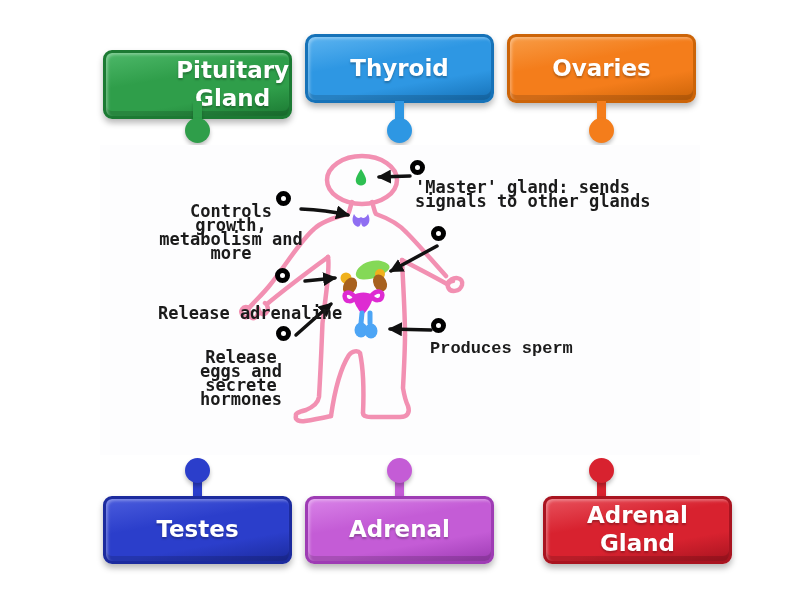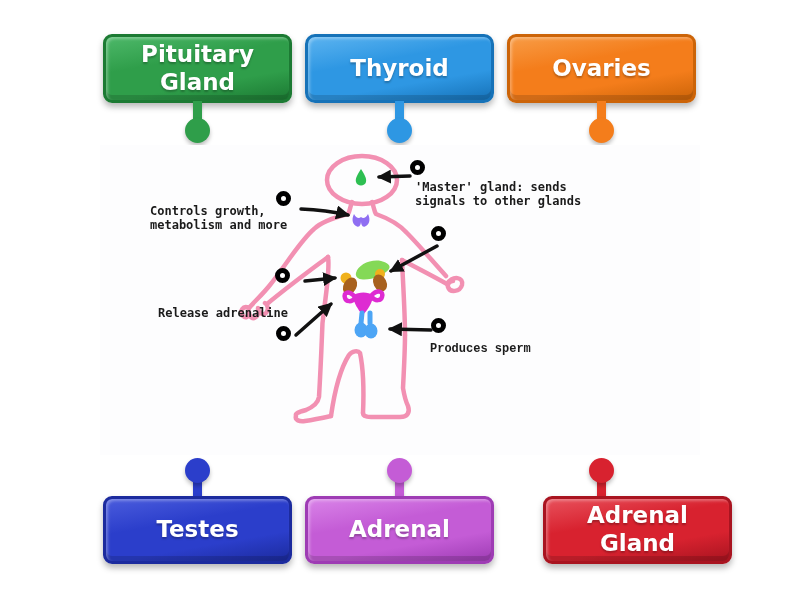--- a/index.html
+++ b/index.html
@@ -27,30 +27,30 @@
           background:var(--main); box-shadow:0 3px 4px rgba(0,0,0,.25); }
 
   
   .diagram { position:absolute; left:100px; top:145px; width:600px; height:310px; background:#fdfdfe; }
   .diagram svg { position:absolute; left:0; top:0; }
 
   .marker { position:absolute; width:15px; height:15px; background:#fff;
             border:5px solid #000; border-radius:50%; cursor:pointer; }
 
   .note { position:absolute; color:var(--ink); font-family:"DejaVu Sans Mono", monospace;
-          font-weight:bold; font-size:12px; line-height:14px; white-space:pre-line; }
-  .note.center { text-align:left; }
+          font-weight:bold; font-size:17px; line-height:14px; white-space:pre-line; }
+  .note.center { text-align:center; }
 </style>
 </head>
 <body>
 
 <div class="stage">
 
   <div>
-    <div class="card" style="left: 103px; top: 34px; --main: #2f9e4a; --dark: #1c7a33; --light: #4db869;">
+    <div class="card" style="left: 103px; top: 50px; justify-content: flex-end; --main: #2f9e4a; --dark: #1c7a33; --light: #4db869;">
       <span class="card-text">Pituitary
 Gland</span>
     </div>
     <div style="--main: #2f9e4a;">
       <div class="stem" style="left:193px; top:101px; height:23px;"></div>
       <div class="knob" style="left:185px; top:118px;"></div>
     </div>
 
     <div class="card" style="left: 305px; top: 34px; border-radius: 10px; --main: #2e97e3; --dark: #1672b8; --light: #5bb3f0;">
       <span class="card-text">Thyroid</span>
@@ -135,20 +135,22 @@
     <div class="marker" style="left:330.5px; top:80.5px;"></div>
     <div class="marker" style="left:174.5px; top:122.5px;"></div>
     <div class="marker" style="left:175.5px; top:180.5px;"></div>
     <div class="marker" style="left:330.5px; top:172.5px;"></div>
 
     <div class="note" style="left:315px; top:35px;">'Master' gland: sends
 signals to other glands</div>
     <div class="note center" style="left:50px;  top:59px;  width:162px;">Controls growth,
 metabolism and more</div>
     <div class="note" style="left:58px;  top:141px;margin-top:20px;">Release adrenaline</div>
+    <div class="note center" style="left:82px;  top:205px; width:118px;">Release eggs and
+secrete hormones</div>
     <div class="note" style="left:330px; top:197px;font-family:Liberation Mono, monospace;">Produces sperm</div>
   </div>
 
   <div>
     <div style="--main: #2b3ecb;">
       <div class="stem" style="left:193px; top:477px; height:22px;"></div>
       <div class="knob" style="left:185px; top:457.5px;"></div>
     </div>
     <div class="card" style="left: 103px; top: 496px; height: 68px; --main: #2b3ecb; --dark: #1c2b9e; --light: #4a5cdd;">
       <span class="card-text">Testes</span>

